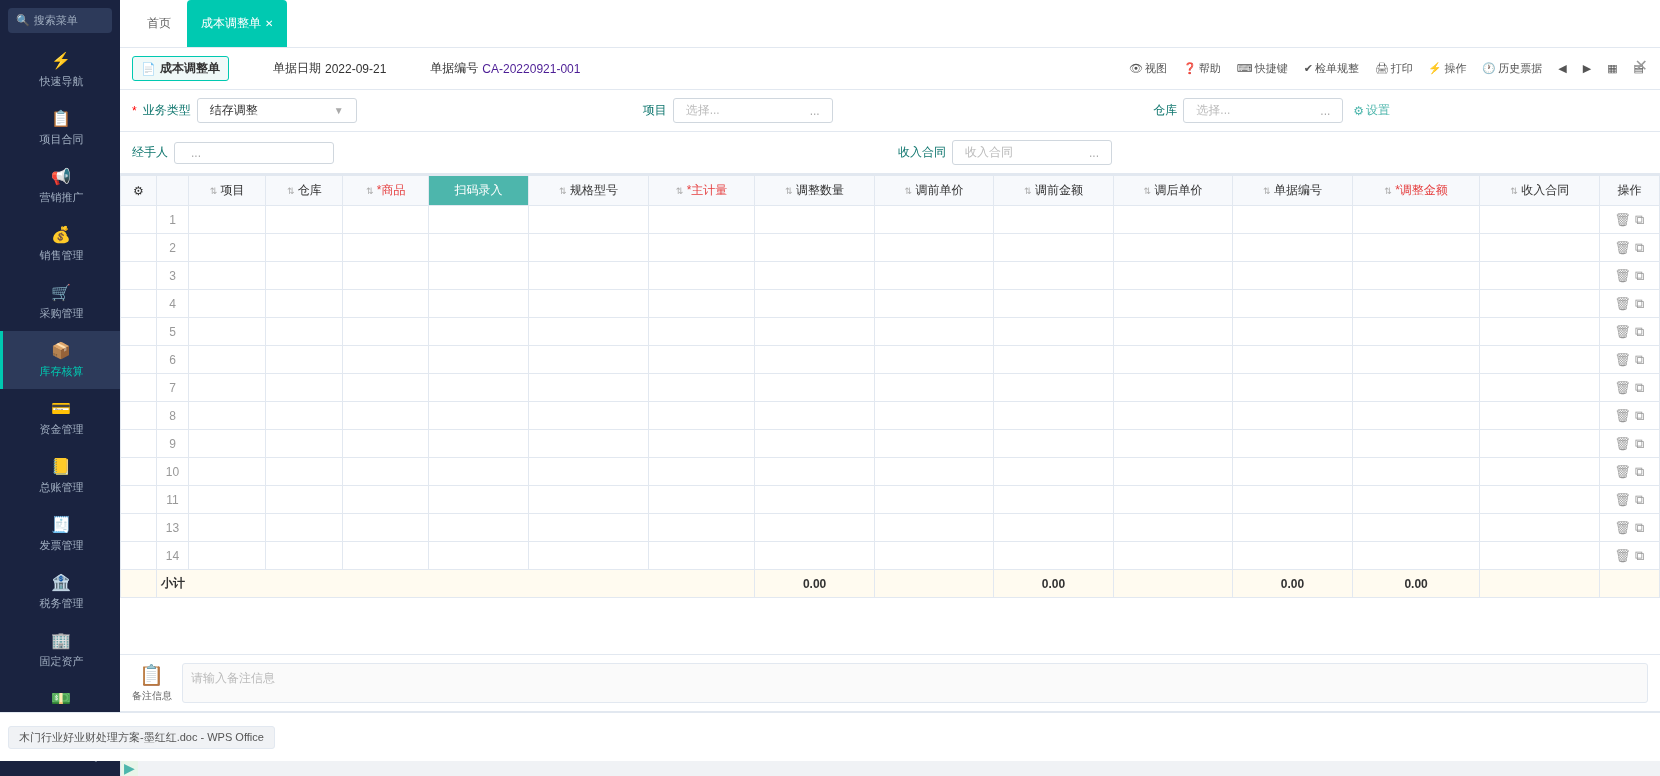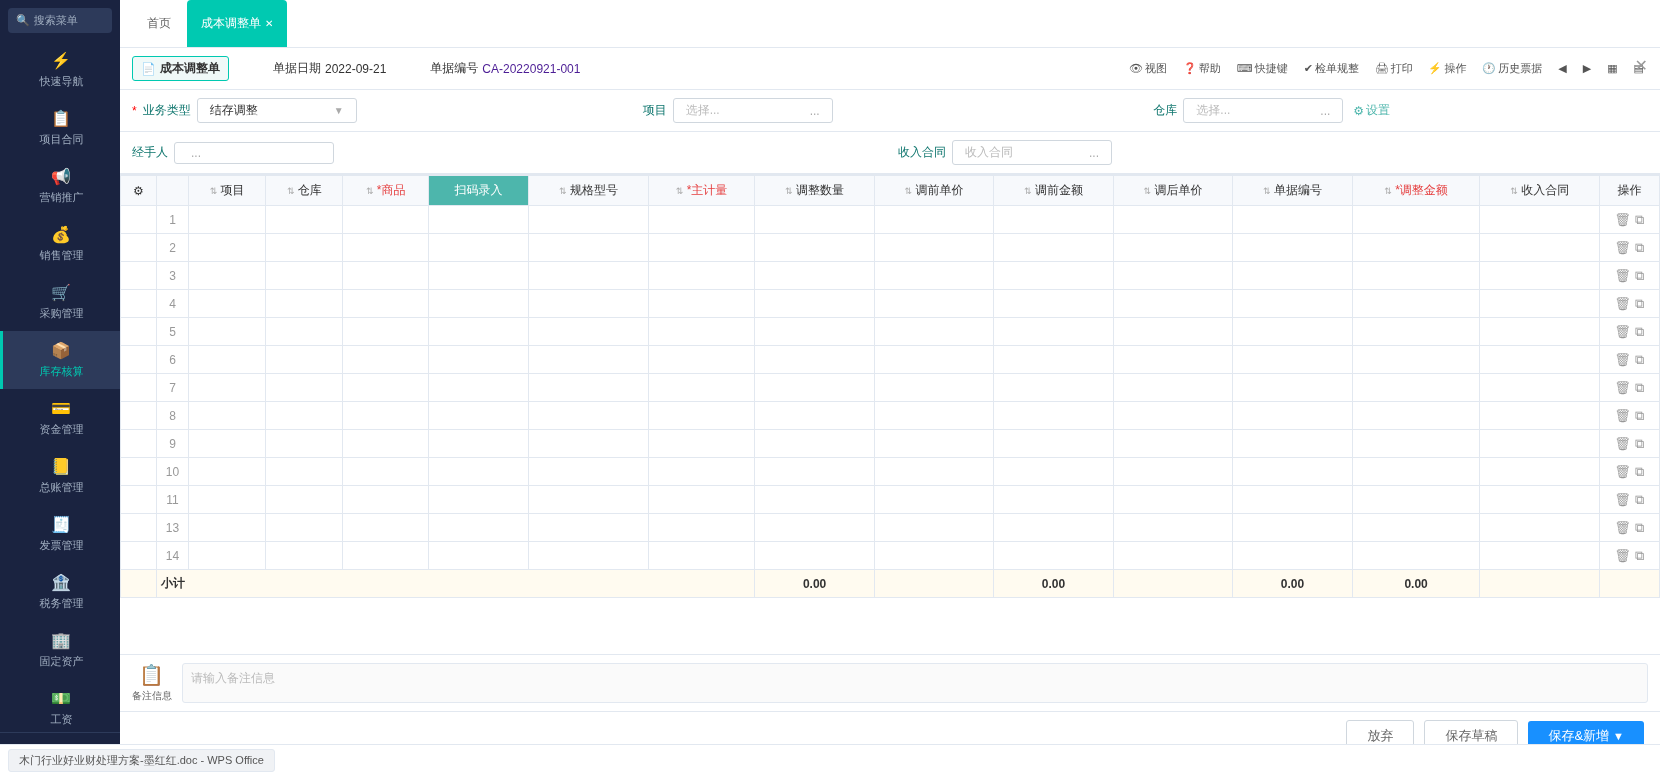--- a/index.html
+++ b/index.html
@@ -267,24 +267,24 @@
       display: flex;
       align-items: center;
       gap: 4px;
     }
     .btn-primary .chevron { font-size: 11px; }
     .btn-ghost { background: #fff; color: #666; border: 1px solid #d0d7de; }
 
     
     .taskbar {
       position: fixed;
-      bottom: 0;
+      bottom: 15px;
       left: 0;
       right: 0;
-      height: 32px;
+      height: 49px;
       background: #fff;
       border-top: 1px solid #e2e8f0;
       display: flex;
       align-items: center;
       padding: 4px 8px;
       gap: 4px;
       z-index: 100;
     }
     .taskbar-item {
       padding: 3px 10px;

